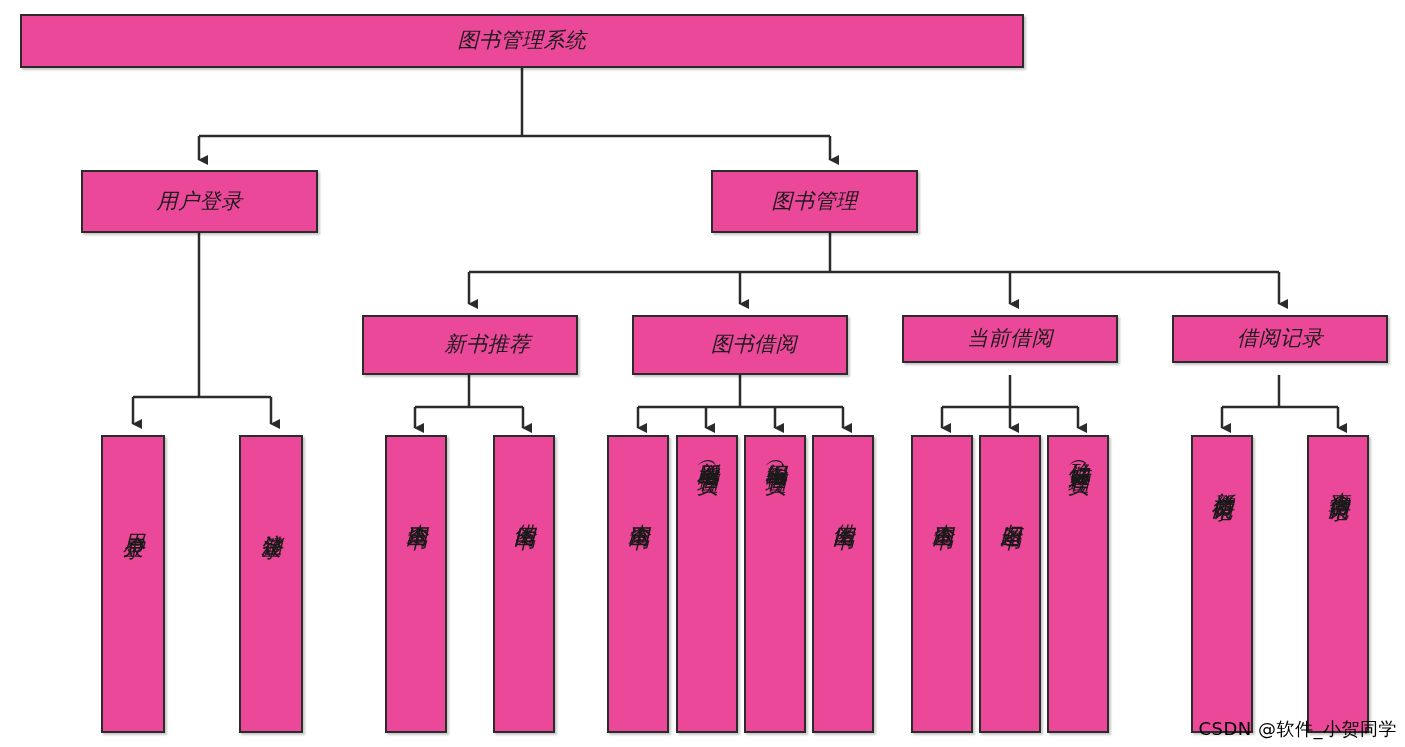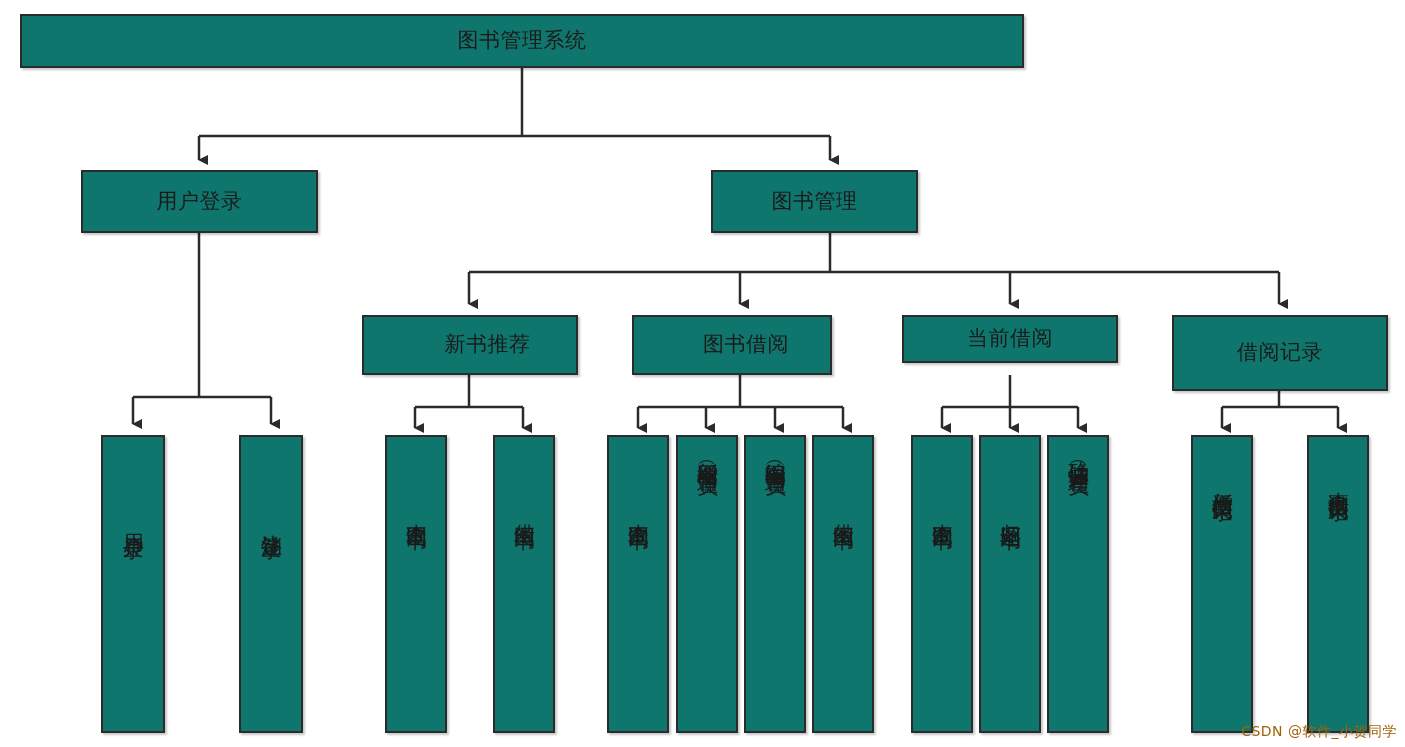--- a/index.html
+++ b/index.html
@@ -21,26 +21,27 @@
     position: absolute;
     left: 0;
     top: 0;
     width: 1405px;
     height: 747px;
     pointer-events: none;
   }
   .node {
     position: absolute;
     box-sizing: border-box;
-    background: #0f766e;
+    background: #ec4899;
     border: 2px solid #2b2b2b;
     display: flex;
     align-items: center;
     justify-content: center;
     box-shadow: 2px 2px 2px rgba(0,0,0,0.22);
+    font-style: italic;
   }
   .node .label {
     color: #1a1a1a;
     line-height: 1.12;
     text-align: center;
     white-space: pre-line;
   }
   .node.horiz .label {
     font-size: 21px;
     letter-spacing: 0.5px;
@@ -54,22 +55,22 @@
     writing-mode: vertical-rl;
     text-orientation: upright;
     font-size: 21px;
     letter-spacing: 2px;
     line-height: 1.1;
   }
   .watermark {
     position: absolute;
     right: 8px;
     bottom: 6px;
-    font-size: 14px;
-    color: #a16207;
+    font-size: 18px;
+    color: #000000;
     letter-spacing: 0.5px;
     white-space: nowrap;
     text-align: center;
   }
 </style>
 </head>
 <body>
 
 <div id="canvas">
 
@@ -130,27 +131,27 @@
   <div class="node horiz" style="left:81px; top:170px; width:237px; height:63px;">
     <span class="label">用户登录</span>
   </div>
   <div class="node horiz" style="left:711px; top:170px; width:207px; height:63px;">
     <span class="label">图书管理</span>
   </div>
 
   <div class="node horiz" style="left:362px; top:315px; width:216px; height:60px;padding-left:35px;">
     <span class="label">新书推荐</span>
   </div>
-  <div class="node horiz" style="left:632px; top:315px; width:200px; height:60px;padding-left:28px;">
+  <div class="node horiz" style="left:632px; top:315px; width:216px; height:60px;padding-left:28px;">
     <span class="label">图书借阅</span>
   </div>
   <div class="node horiz" style="left:902px; top:315px; width:216px; height:48px;">
     <span class="label">当前借阅</span>
   </div>
-  <div class="node horiz" style="left:1172px; top:315px; width:216px; height:76px;">
+  <div class="node horiz" style="left:1172px; top:315px; width:216px; height:48px;">
     <span class="label">借阅记录</span>
   </div>
 
   <div class="node vert" style="left:101px; top:435px; width:64px; height:298px; padding-top:80px;">
     <span class="label">用户登录</span>
   </div>
   <div class="node vert" style="left:239px; top:435px; width:64px; height:298px; padding-top:80px;">
     <span class="label">注销登录</span>
   </div>
 

